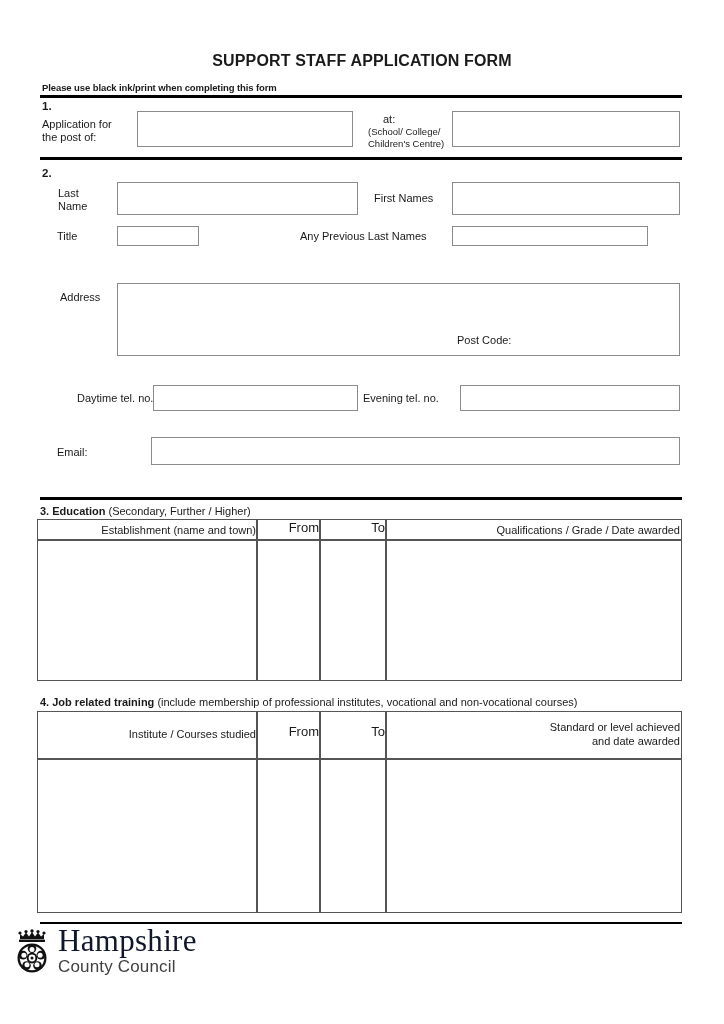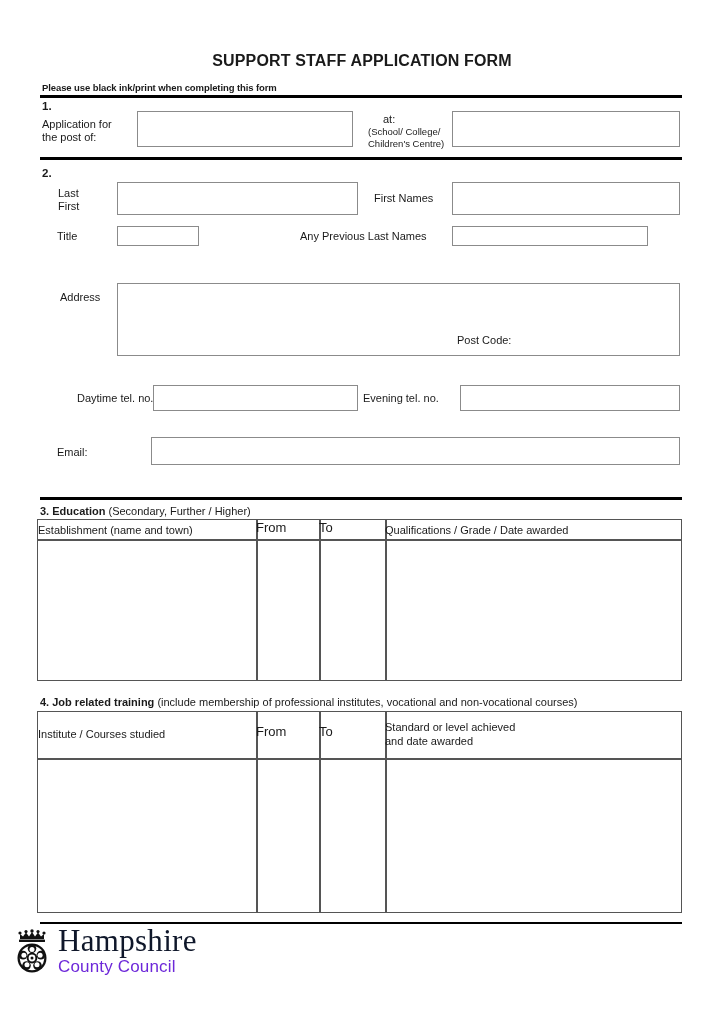--- a/index.html
+++ b/index.html
@@ -119,21 +119,21 @@
     background: #555;
   }
   .tbl .hline {
     position: absolute;
     left: 0; right: 0;
     height: 1.5px;
     background: #555;
   }
   .th {
     position: absolute;
-    text-align: left;
+    text-align: right;
     font-size: 11px;
     line-height: 14px;
     white-space: pre-line;
   }
   .th.big { font-size: 13px; }
 
   
   .footer-rule {
     position: absolute;
     left: 40px;
@@ -166,21 +166,21 @@
     font-family: "Liberation Serif", serif;
     font-size: 31px;
     line-height: 32px;
     color: #0f172a;
     letter-spacing: 0.01em;
   }
   .logo-sub {
     font-family: "Liberation Sans", sans-serif;
     font-size: 17px;
     line-height: 19px;
-    color: #6d28d9;
+    color: #404040;
     letter-spacing: 0.01em;
   }
 </style>
 </head>
 <body>
 
 <div class="page">
 
 
   <div class="doc-title">SUPPORT STAFF APPLICATION FORM</div>
@@ -200,21 +200,21 @@
   <div class="lbl small" style="left:368px; top:126px;">(School/ College/</div>
   <div class="lbl small" style="left:368px; top:138px;">Children's Centre)</div>
 
   <div class="box" style="left:452px; top:111px; width:228px; height:36px;"></div>
 
   <div class="rule thick" style="top:157px;"></div>
 
   <div class="secnum" style="left:42px; top:167px;">2.</div>
 
   <div class="lbl" style="left:58px; top:187px;">Last</div>
-  <div class="lbl" style="left:58px; top:200px;">First</div>
+  <div class="lbl" style="left:58px; top:200px;">Name</div>
 
   <div class="box" style="left:117px; top:182px; width:241px; height:33px;"></div>
 
   <div class="lbl" style="left:374px; top:192px;">First Names</div>
 
   <div class="box" style="left:452px; top:182px; width:228px; height:33px;"></div>
 
   <div class="lbl" style="left:57px; top:230px;">Title</div>
   <div class="box" style="left:117px; top:226px; width:82px; height:20px;"></div>
 

